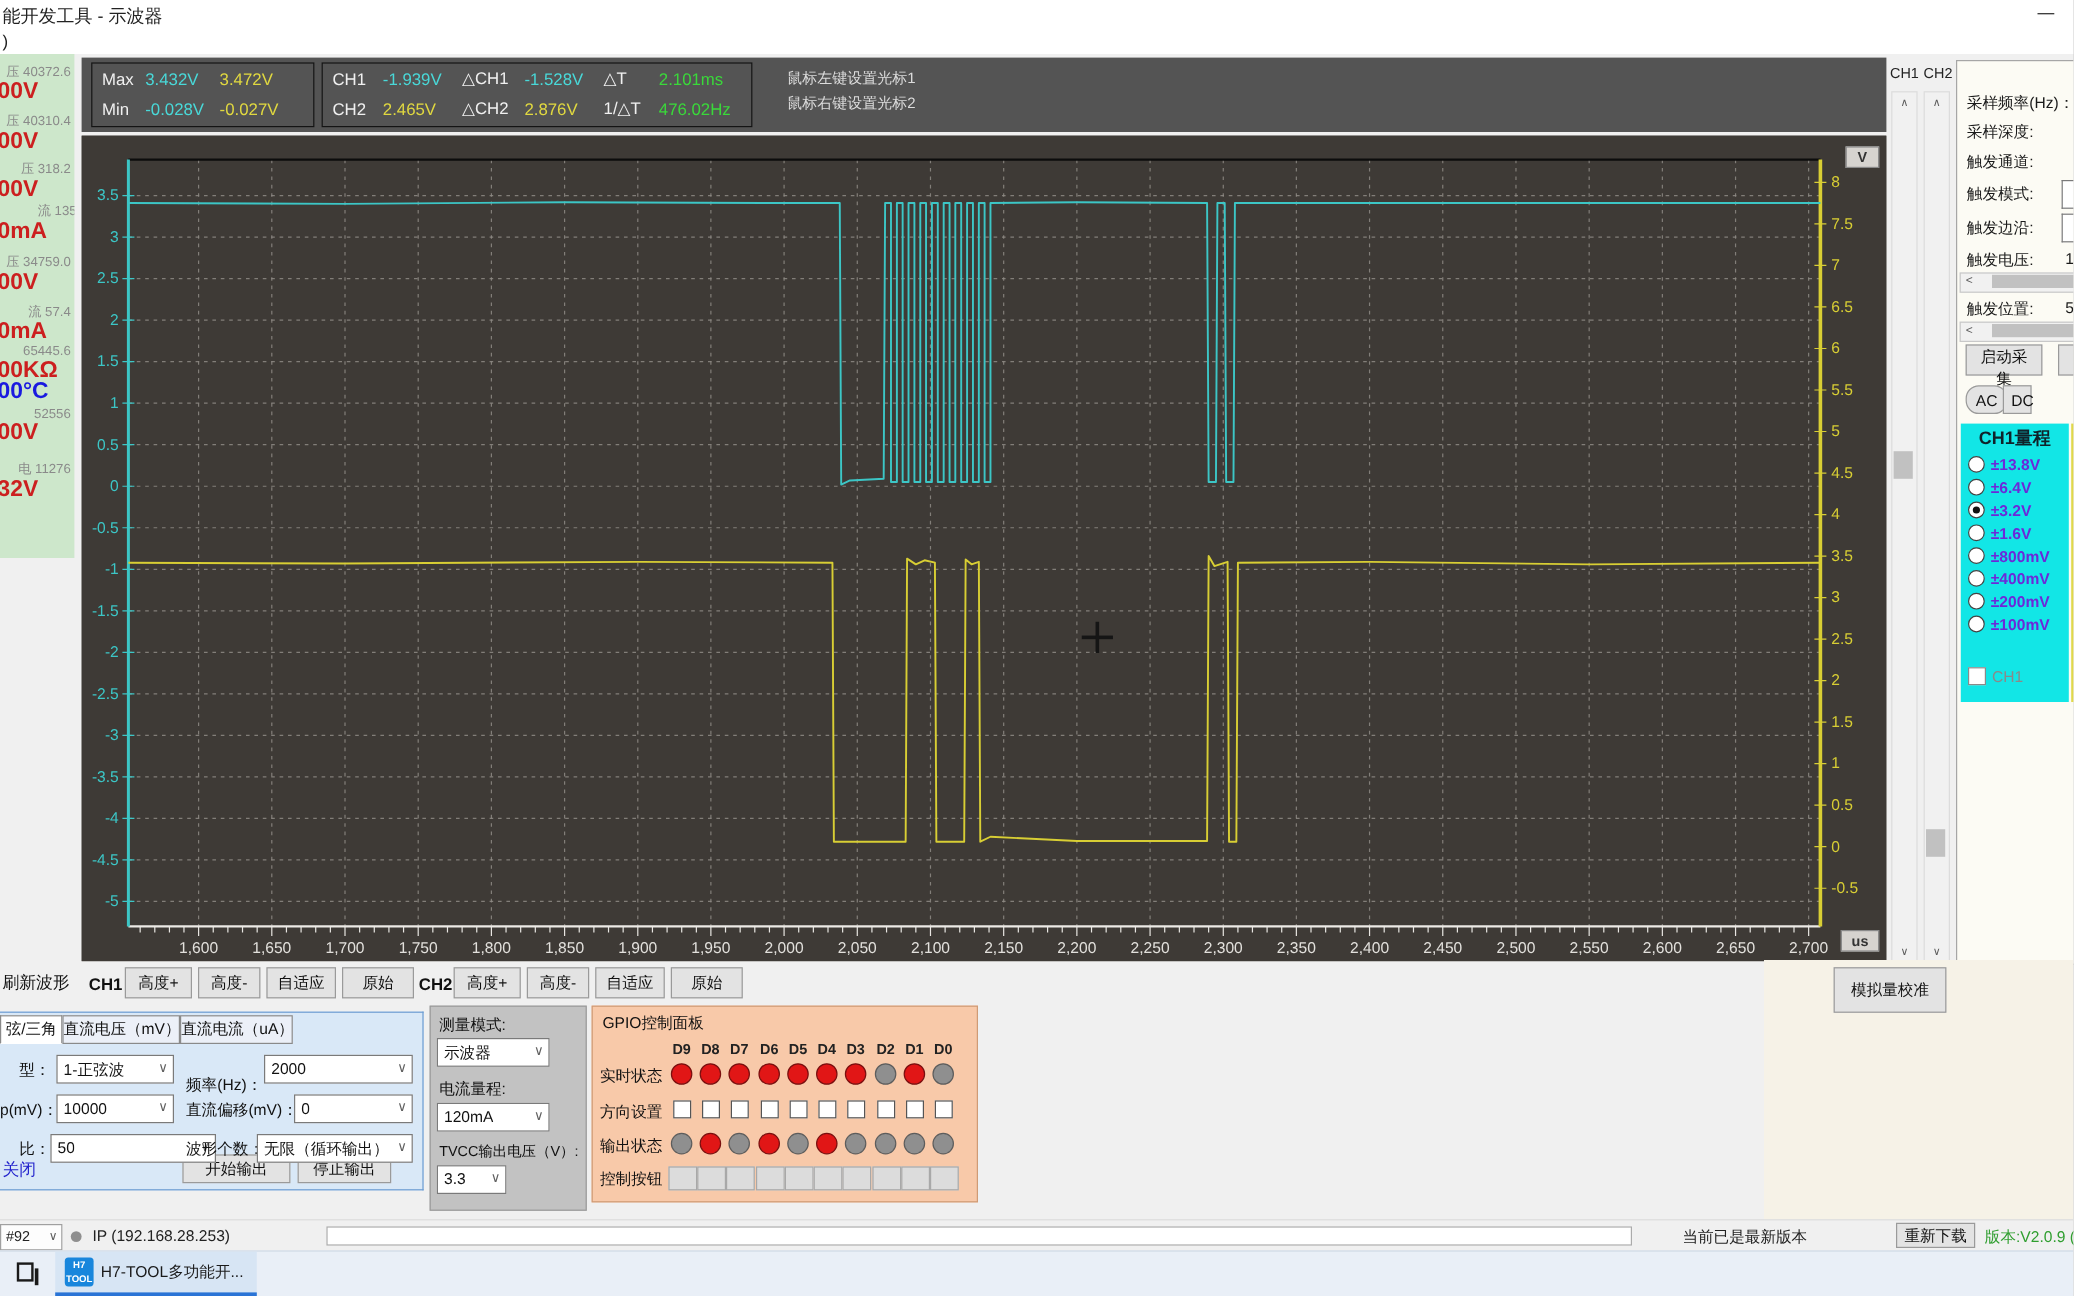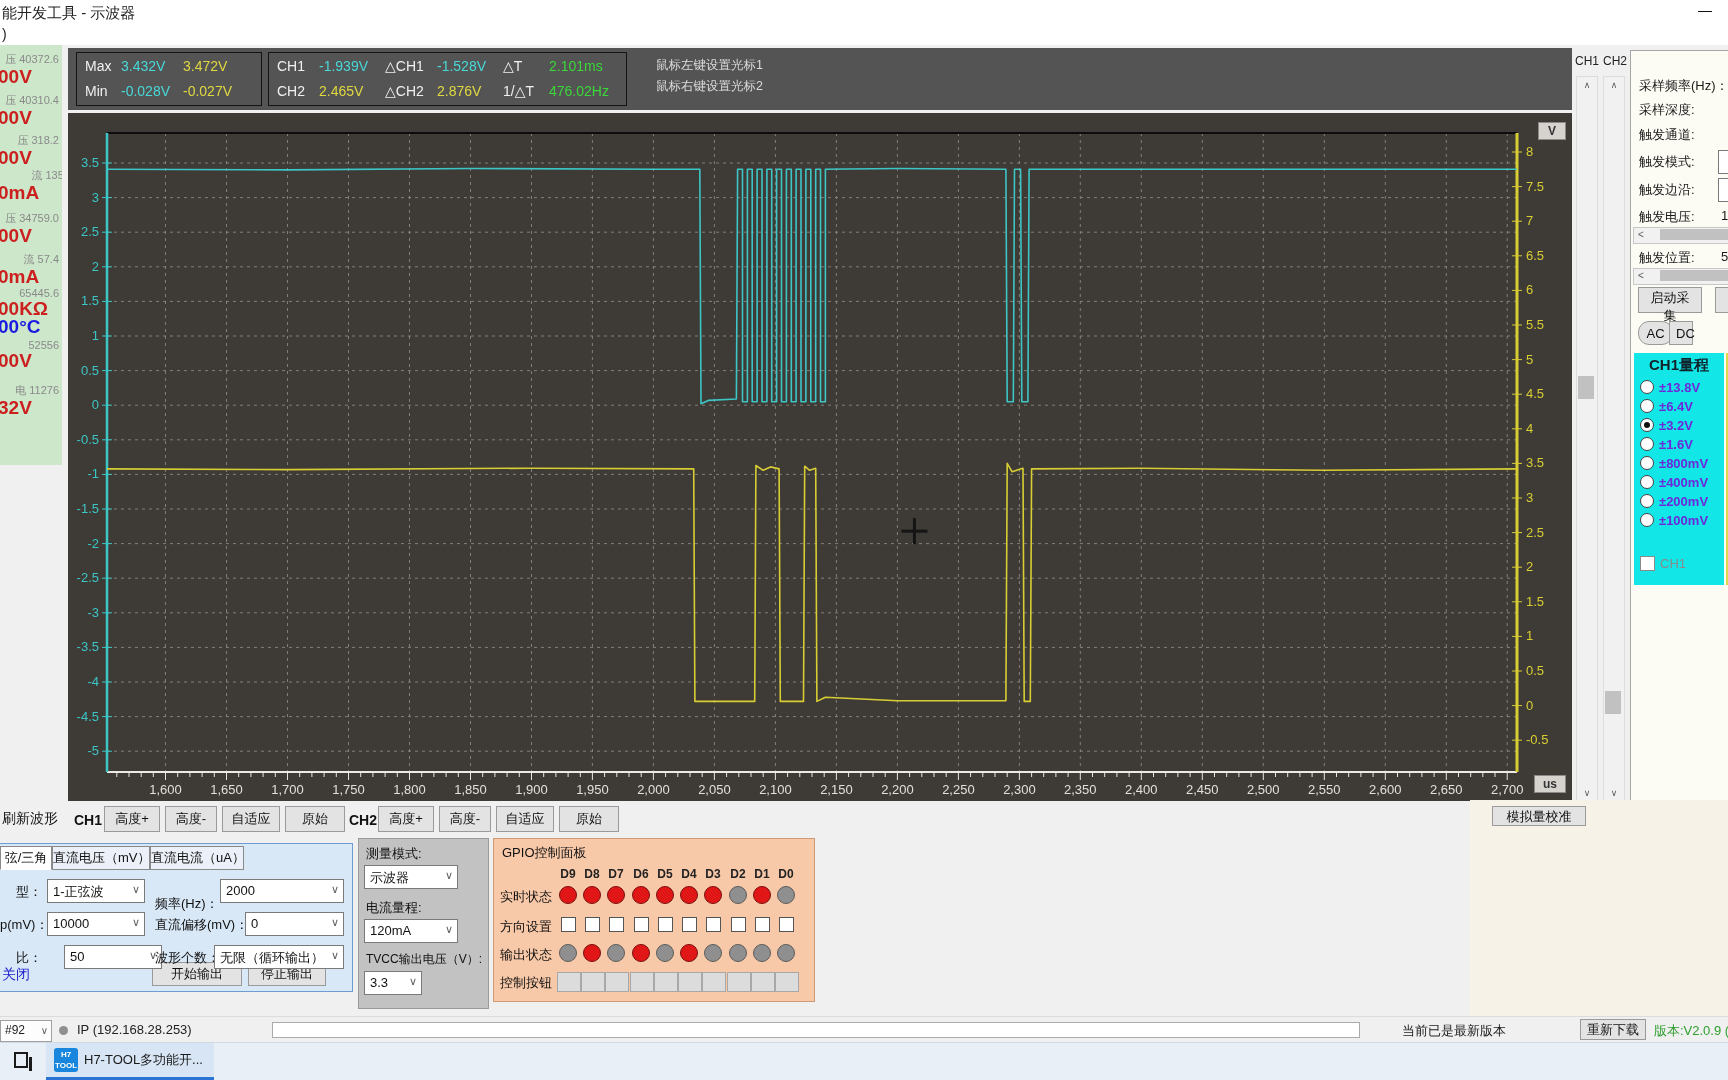--- a/index.html
+++ b/index.html
@@ -538,21 +538,21 @@
       <button class="btn" style="width: 58px; height: 26px;">自适应</button>
       <button class="btn" style="width: 60px; height: 26px;">原始</button>
     </div>
   <div class="abs tb-label" style="left:349px;top:812px;">CH2</div>
   <div class="abs" id="ch2-btn-group" style="left:378px;top:806px;display:flex;gap:5px;">
       <button class="btn" style="width: 56px; height: 26px;">高度+</button>
       <button class="btn" style="width: 52px; height: 26px;">高度-</button>
       <button class="btn" style="width: 58px; height: 26px;">自适应</button>
       <button class="btn" style="width: 60px; height: 26px;">原始</button>
     </div>
-  <button class="abs btn" style="left:1492px;top:806px;width:94px;height:20px;">模拟量校准</button>
+  <button class="abs btn" style="left:1528px;top:806px;width:94px;height:38px;">模拟量校准</button>
 
   <div class="abs" id="gen-panel">
     <button class="btn" style="position:absolute;left:152px;top:118px;width:90px;height:24px;">开始输出</button>
     <button class="btn" style="position:absolute;left:248px;top:118px;width:78px;height:24px;">停止输出</button>
     <div class="link-blue" style="position:absolute;left:2px;top:122px;">关闭</div>
   <div class="tab active" style="left: 0px; width: 50px;">弦/三角</div>
       <div class="tab" style="left: 52px; width: 96px;">直流电压（mV）</div>
       <div class="tab" style="left: 150px; width: 92px;">直流电流（uA）</div>
       <div class="gp-label" style="left: 0px; top: 39px; width: 42px; text-align: right;">型：</div>
       <div class="dd" style="left: 47px; top: 35px; width: 96px;">
@@ -568,21 +568,21 @@
       <div class="dd" style="left: 47px; top: 68px; width: 96px;">
         <span class="dd-val">10000</span>
         <span class="dd-arrow">∨</span>
       </div>
       <div class="gp-label" style="left: 155px; top: 72px;">直流偏移(mV)：</div>
       <div class="dd" style="left: 245px; top: 68px; width: 97px;">
         <span class="dd-val">0</span>
         <span class="dd-arrow">∨</span>
       </div>
       <div class="gp-label" style="left: 0px; top: 105px; width: 42px; text-align: right;">比：</div>
-      <div class="dd" style="left: 64px; top: 101px; width: 96px;">
+      <div class="dd" style="left: 42px; top: 101px; width: 96px; padding-left: 40px;">
         <span class="dd-val">50</span>
         <span class="dd-arrow">∨</span>
       </div>
       <div class="gp-label" style="left: 155px; top: 105px;">波形个数：</div>
       <div class="dd" style="left: 214px; top: 101px; width: 128px;">
         <span class="dd-val">无限（循环输出）</span>
         <span class="dd-arrow">∨</span>
       </div>
     </div>
 

